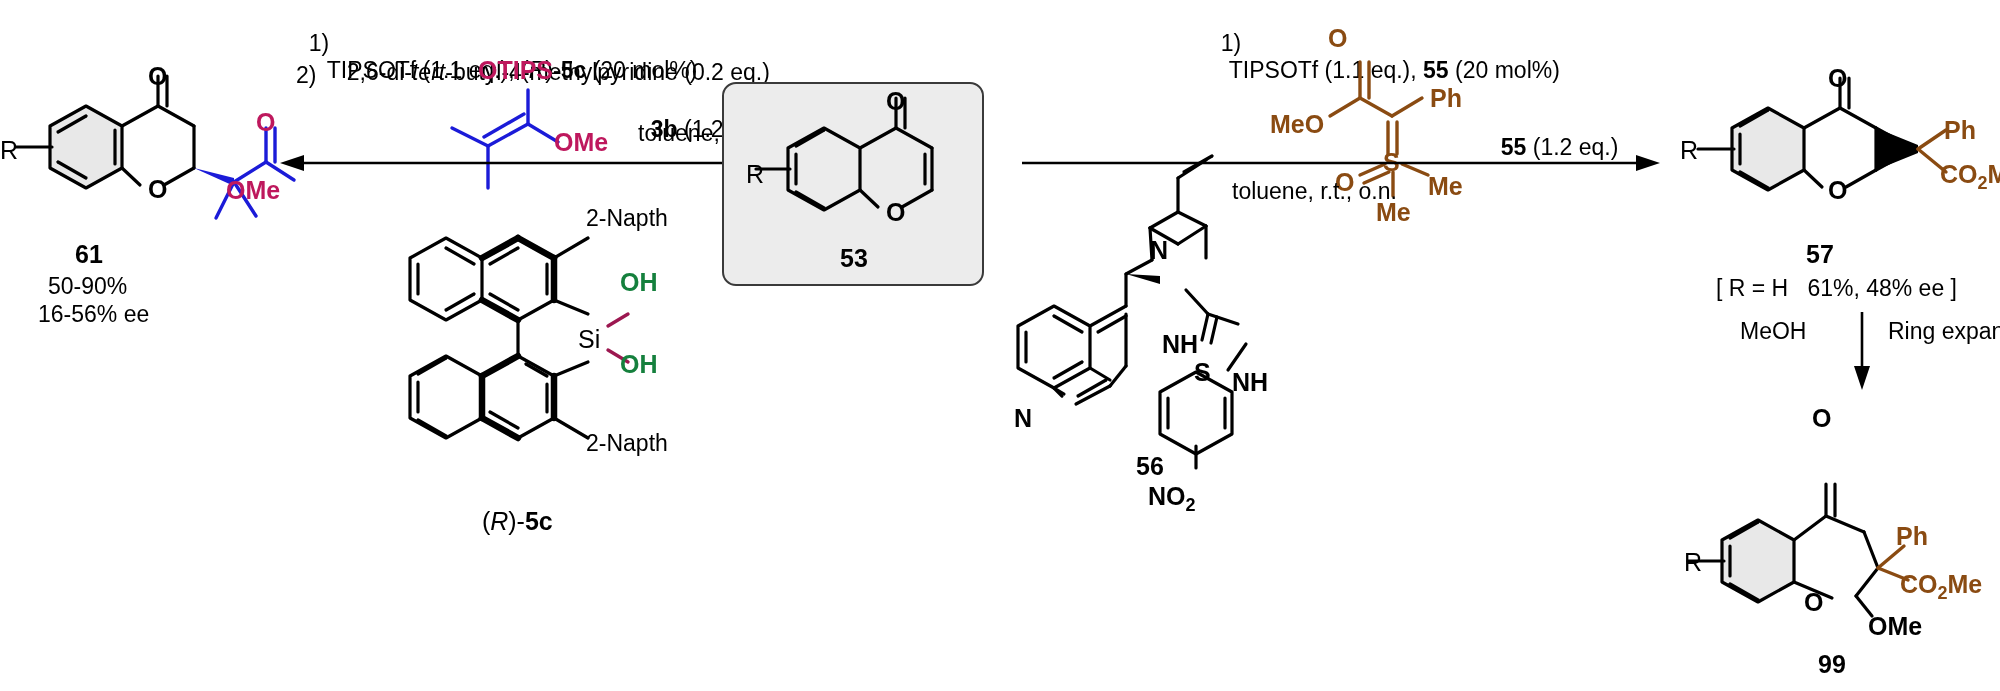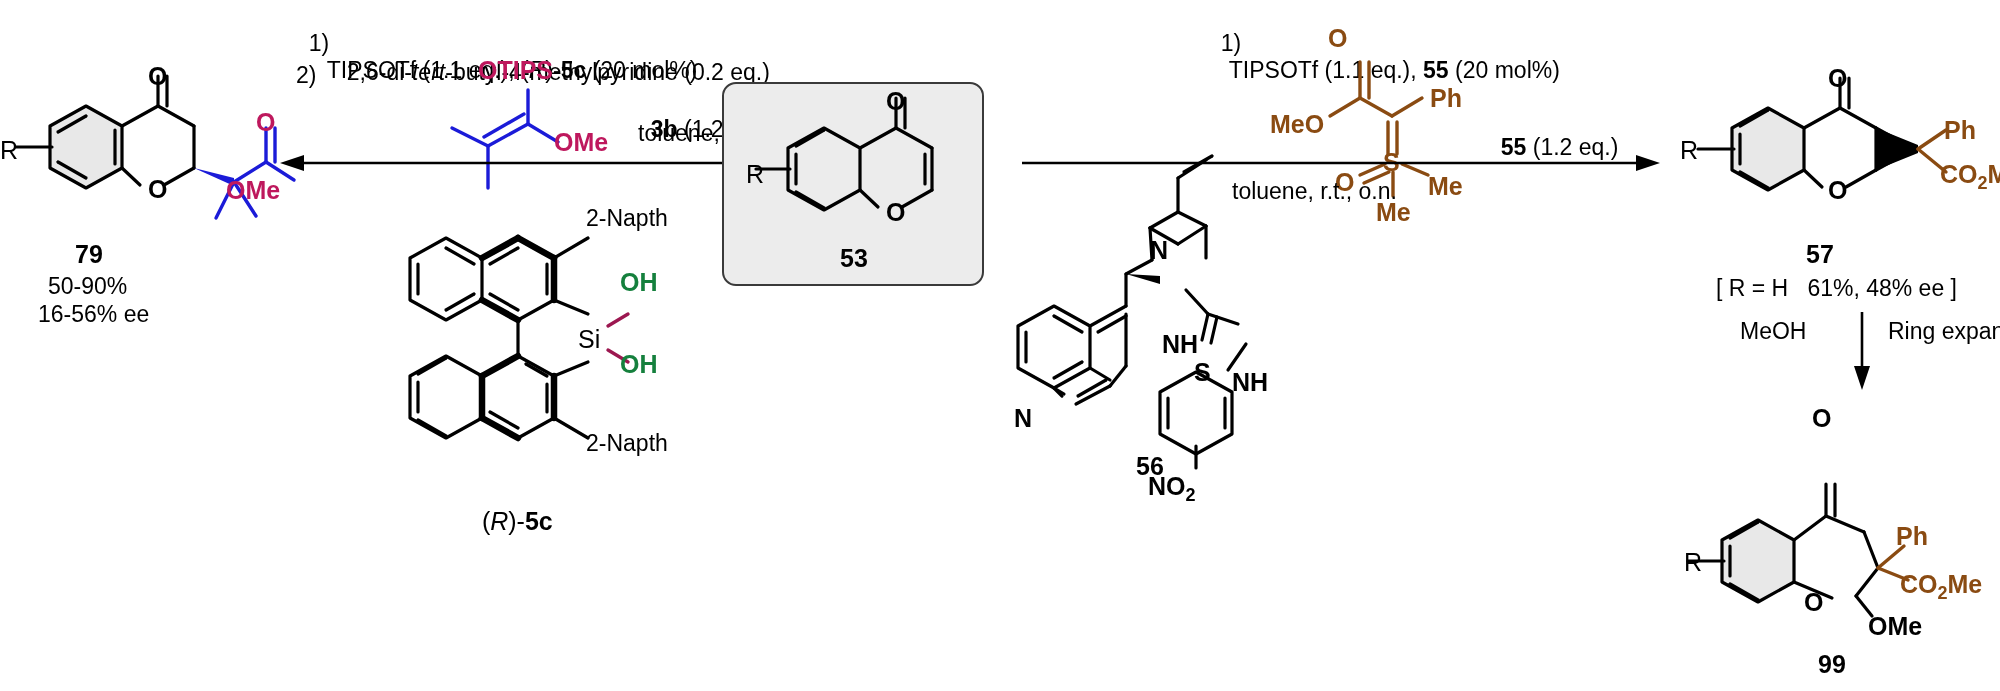--- a/index.html
+++ b/index.html
@@ -92,21 +92,21 @@
   <line class="skb" x1="258" y1="84" x2="258" y2="50"></line>
   <line class="skb" x1="267" y1="84" x2="267" y2="50"></line>
   <line class="skb" x1="258" y1="84" x2="286" y2="102"></line>
 </svg>
 <div class="abs txt" style="left:0px;top:136px;font-size:25px;">R</div>
 <div class="abs txt b" style="left:148px;top:62px;font-size:25px;">O</div>
 <div class="abs txt b" style="left:148px;top:175px;font-size:25px;">O</div>
 <div class="abs txt b blue" style="left:256px;top:108px;font-size:25px;">O</div>
 <div class="abs txt b blue" style="left:226px;top:176px;font-size:25px;">OMe</div>
 
-<div class="abs txt b" style="left:75px;top:240px;font-size:25px;">79</div>
+<div class="abs txt b" style="left:75px;top:240px;font-size:25px;">61</div>
 <div class="abs txt" style="left:48px;top:273px;font-size:23px;">50-90%</div>
 <div class="abs txt" style="left:38px;top:301px;font-size:23px;">16-56% ee</div>
 
 <svg class="abs" style="left:392px;top:196px;" width="260" height="266">
 
   <path class="sk" d="M18,62 L18,104 L54,124 L90,104 L90,62 L54,42 Z"></path>
   <line class="sk" x1="26" y1="68" x2="26" y2="98"></line>
   <line class="sk" x1="54" y1="52" x2="82" y2="68"></line>
   <line class="sk" x1="54" y1="114" x2="82" y2="98"></line>
 
@@ -340,13 +340,13 @@
   <line class="sk" x1="225" y1="180" x2="225" y2="210"></line>
   <line class="sk" x1="168" y1="180" x2="168" y2="210"></line>
   <line class="sk" x1="196" y1="228" x2="196" y2="250"></line>
 </svg>
 <div class="abs txt b" style="left:1014px;top:404px;font-size:25px;">N</div>
 <div class="abs txt b" style="left:1150px;top:236px;font-size:25px;">N</div>
 <div class="abs txt b" style="left:1162px;top:330px;font-size:25px;">NH</div>
 <div class="abs txt b" style="left:1232px;top:368px;font-size:25px;">NH</div>
 <div class="abs txt b" style="left:1194px;top:358px;font-size:25px;">S</div>
 <div class="abs txt b" style="left:1136px;top:452px;font-size:25px;">56</div>
-<div class="abs txt b" style="left:1148px;top:472px;font-size:25px;">NO<sub style="font-size:0.72em">2</sub></div>
+<div class="abs txt b" style="left:1148px;top:482px;font-size:25px;">NO<sub style="font-size:0.72em">2</sub></div>
 
 </body></html>

